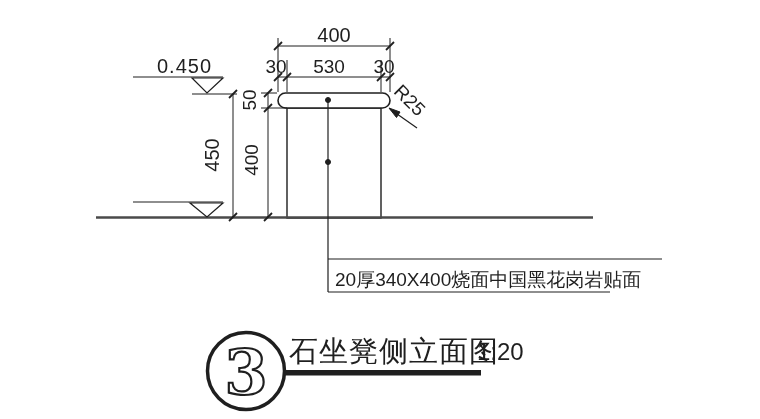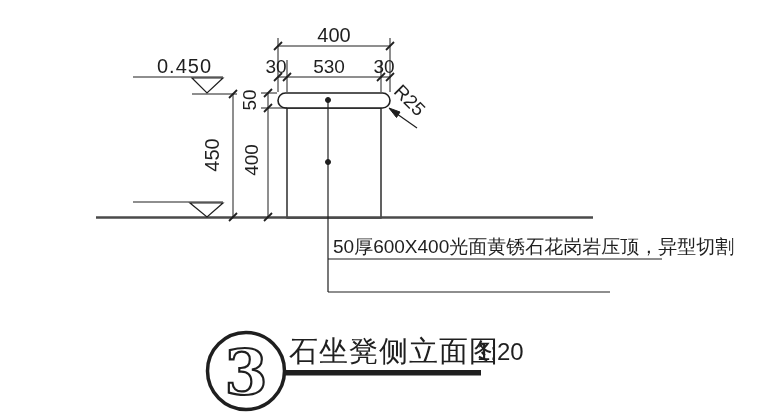--- a/index.html
+++ b/index.html
@@ -107,18 +107,18 @@
   <div class="lbl dim ctr" style="left:384px;top:67px;">30</div>
 
   <div class="lbl elev" style="left:137px;top:55px;margin-left:20px;">0.450</div>
 
   <div class="lbl dim-big rot90" style="left:212px;top:155px;">450</div>
   <div class="lbl dim rot90" style="left:250px;top:100px;">50</div>
   <div class="lbl dim rot90" style="left:252px;top:160px;">400</div>
 
   <div class="lbl dim rot45" style="left:409px;top:101px;">R25</div>
 
-  <div class="lbl ann" style="left:333px;top:237px;">50厚600X400光面黄锈石花岗岩压顶，异型切割</div>
+  <div class="lbl ann" style="left:335px;top:270px;">20厚340X400烧面中国黑花岗岩贴面</div>
 
   <div class="lbl title-text" style="left:289px;top:336px;">石坐凳侧立面图</div>
   <div class="lbl scale-text" style="left:477px;top:339px;">1:20</div>
 
 </div>
 
 </body></html>

